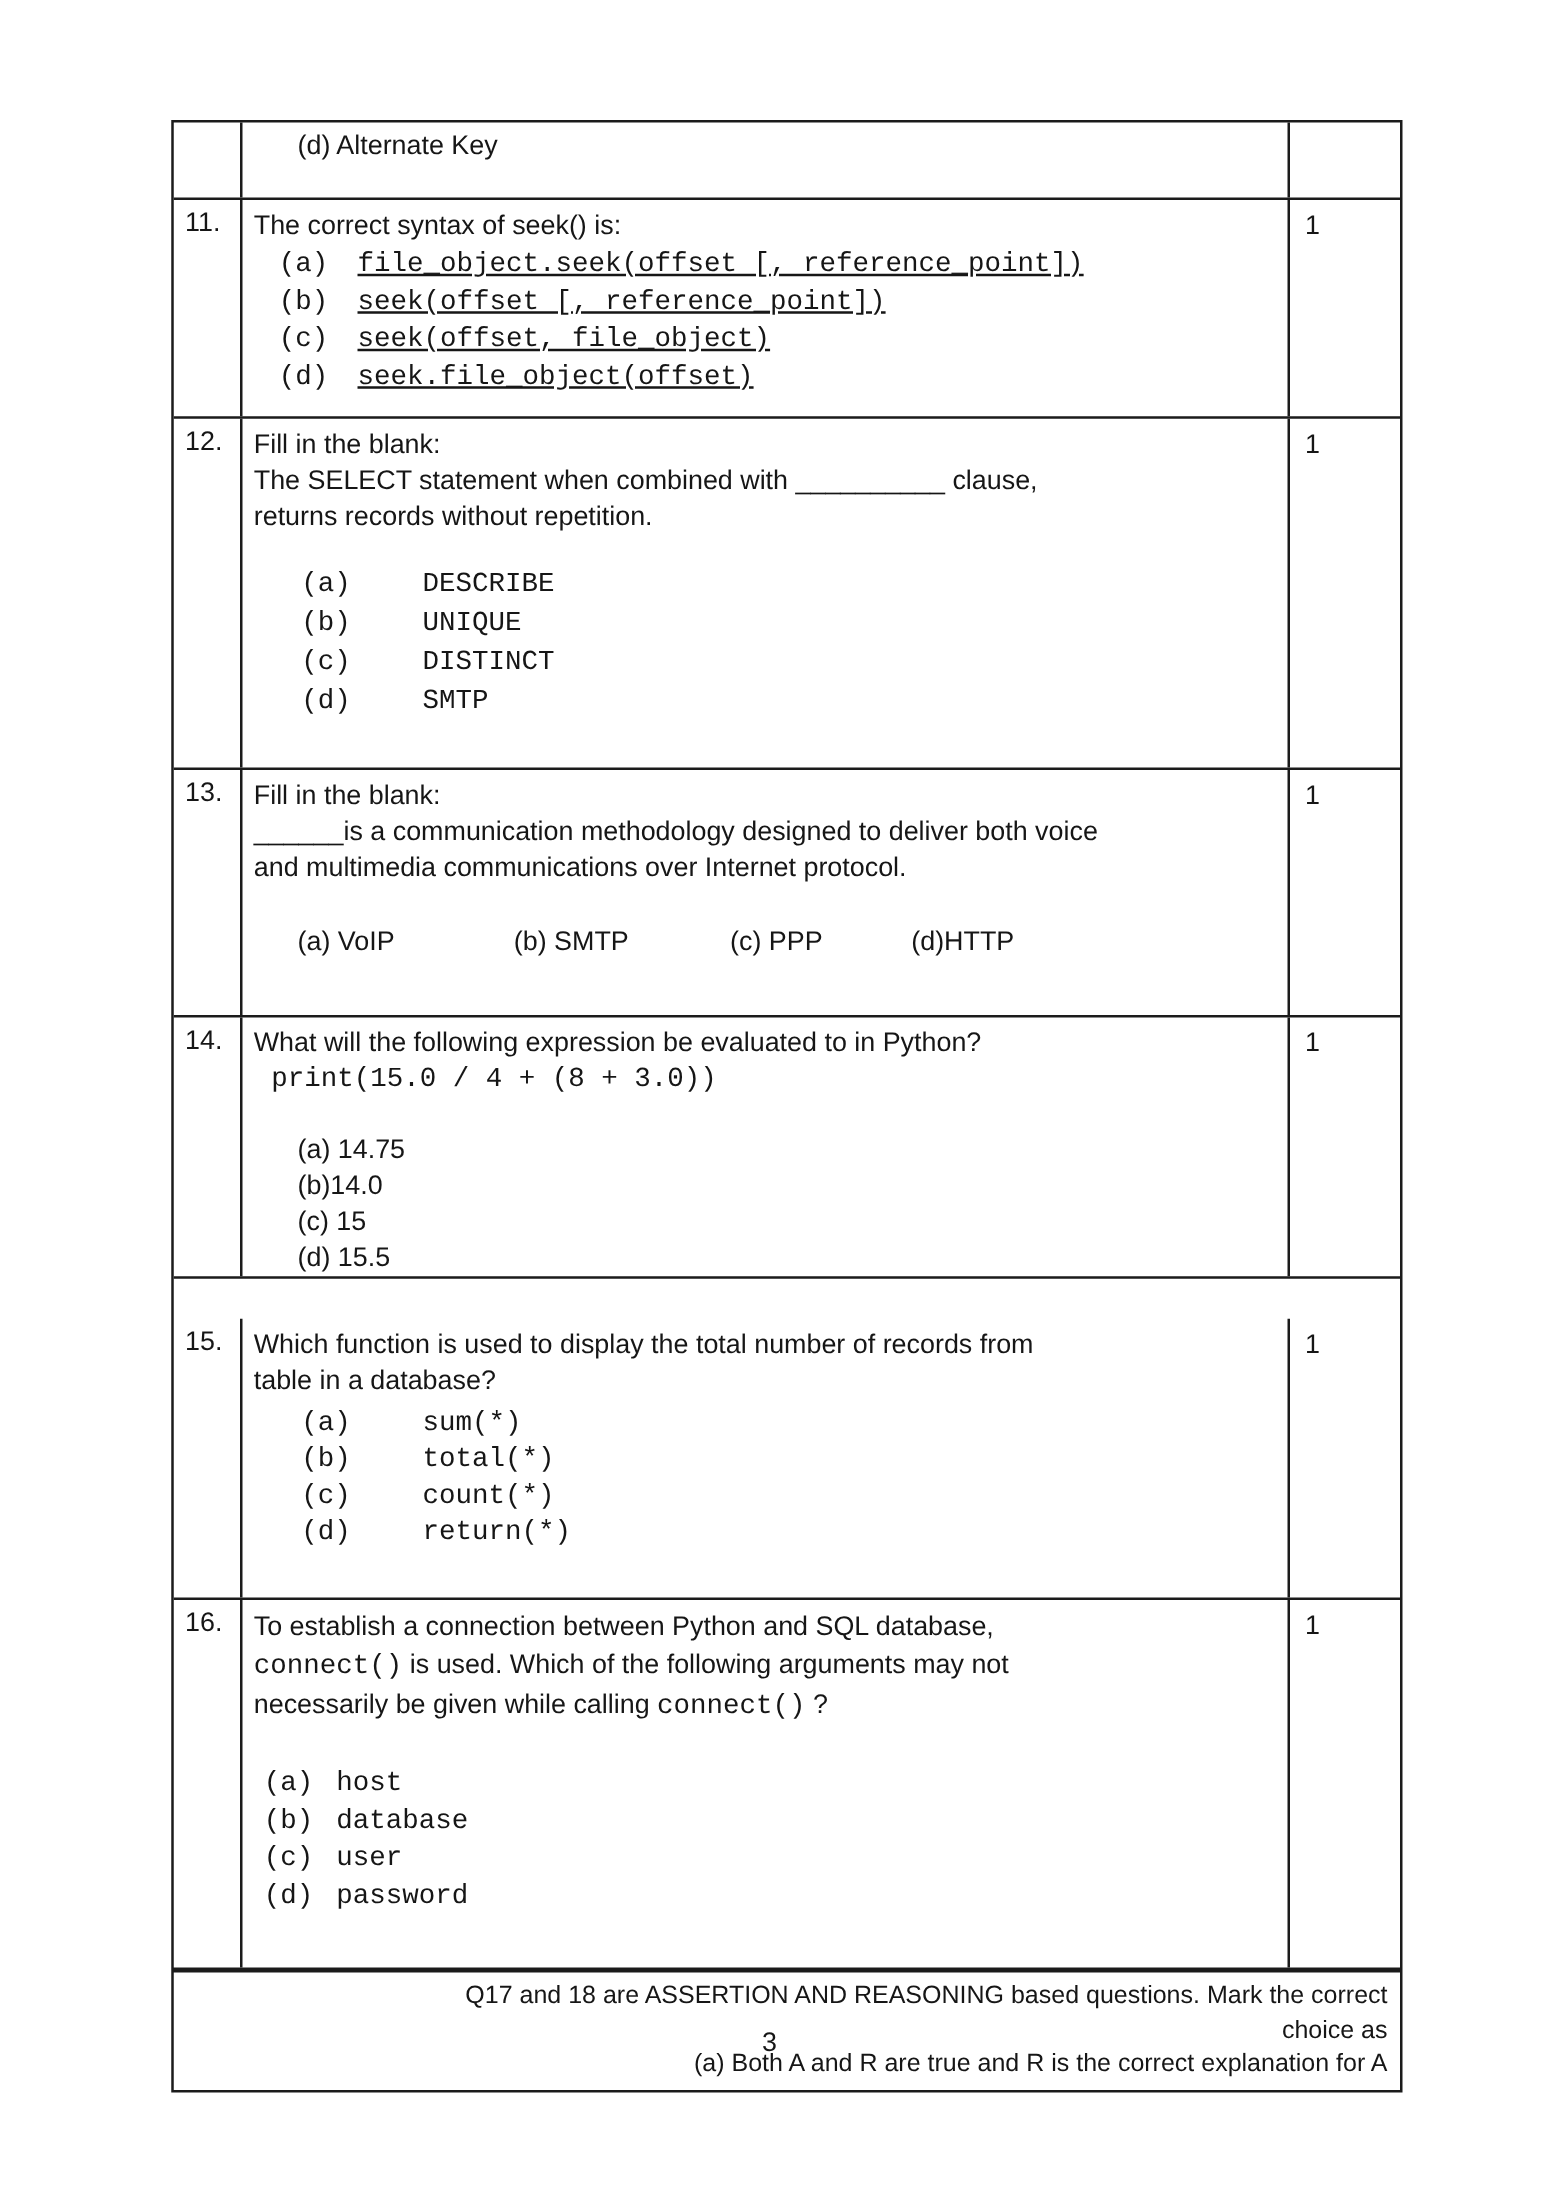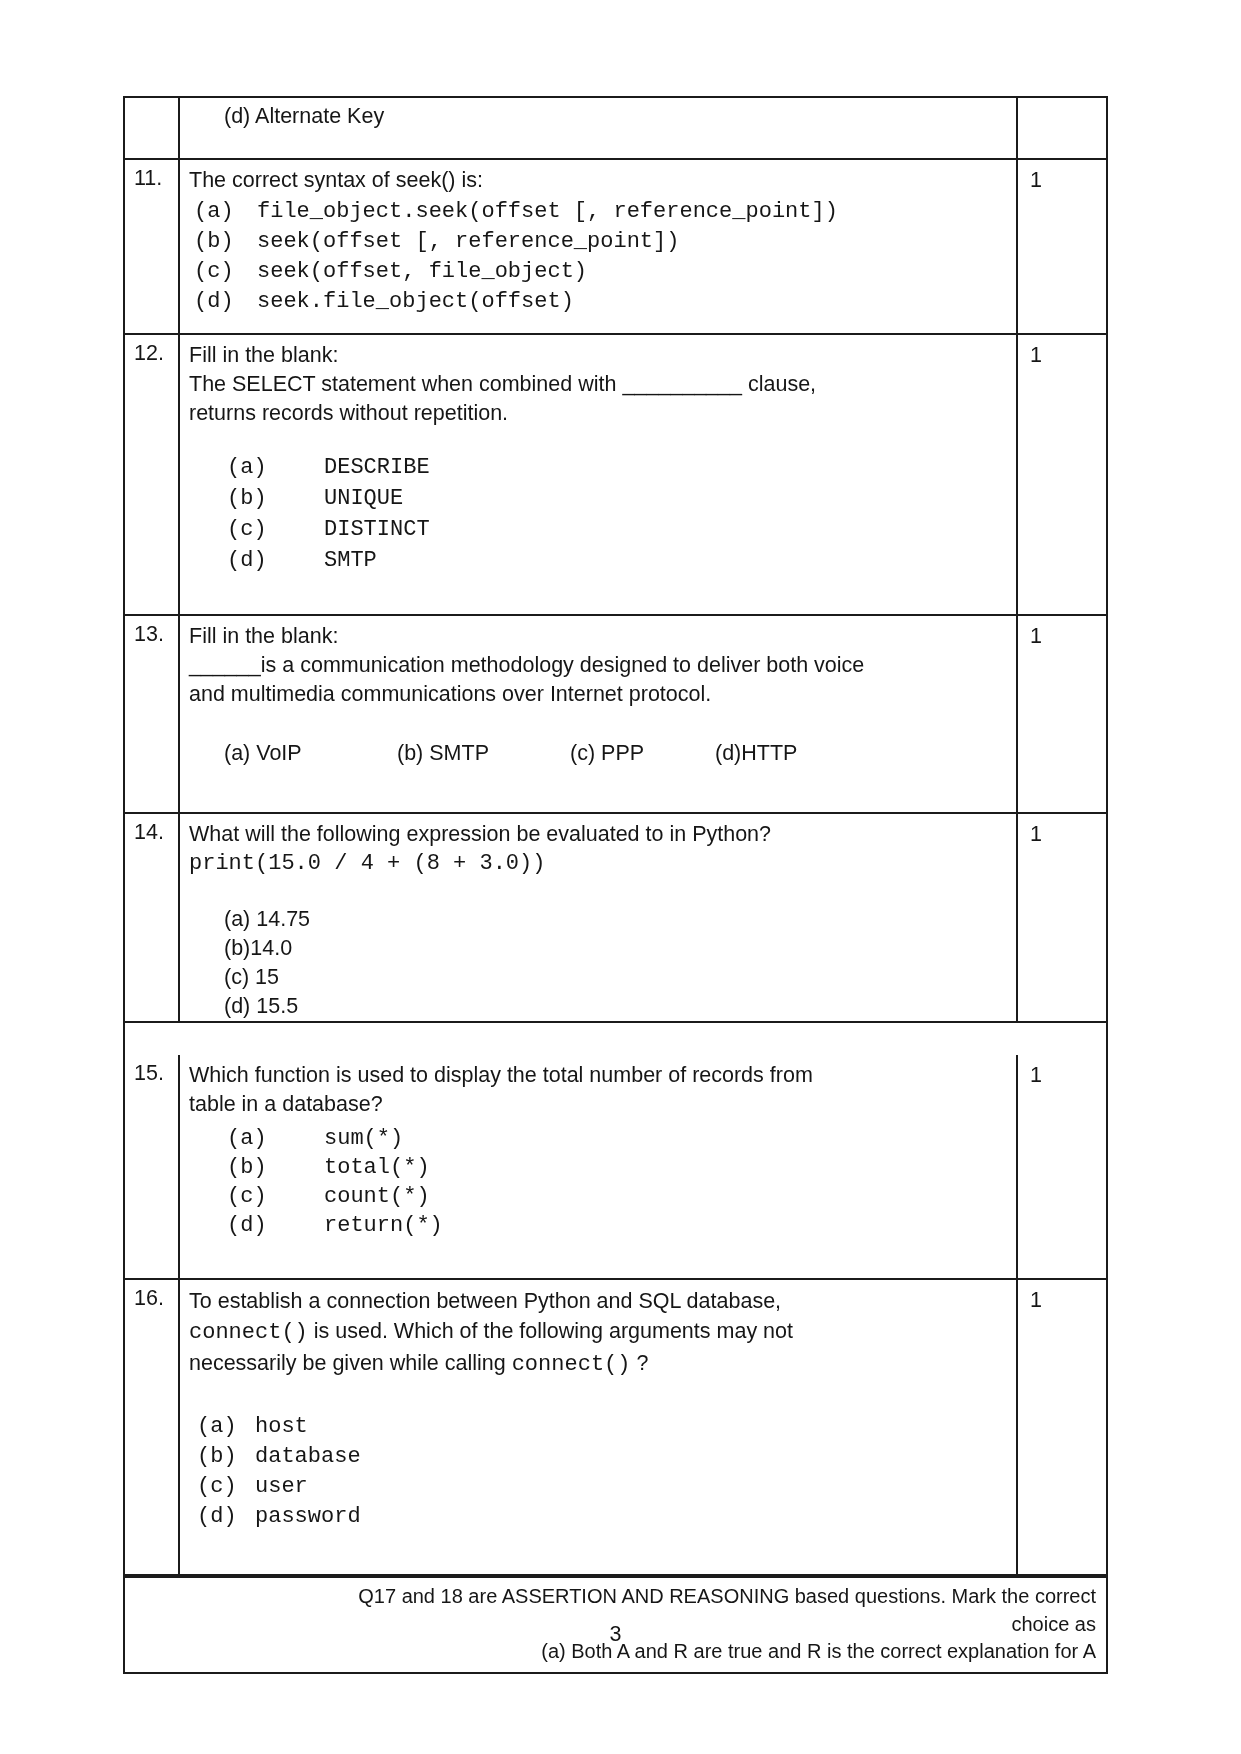--- a/index.html
+++ b/index.html
@@ -11,21 +11,21 @@
     position: relative;
     width: 1241px;
     height: 1754px;
     background: #ffffff;
     color: #161616;
     font-family: "Liberation Sans", "DejaVu Sans", sans-serif;
     overflow: hidden;
   }
   .colwrap {
     position: absolute;
-    left: 123px;
+    left: 137px;
     top: 96px;
     width: 985px;
   }
   .tbl {
     border: 2px solid #1b1b1b;
   }
   .row {
     display: flex;
   }
   .row.bb { border-bottom: 2px solid #1b1b1b; }
@@ -62,39 +62,39 @@
   .r-cont { min-height: 60px; }
   .r-q11  { min-height: 173px; }
   .r-q12  { min-height: 279px; }
   .r-q13  { min-height: 196px; }
   .r-q14  { min-height: 165px; }
   .r-q15  { min-height: 223px; margin-top: 32px; }
   .r-q16  { min-height: 294px; }
 
   .cont-opt { margin-left: 35px; margin-top: -2px; }
 
-  .q11opts { margin-left: 5px; margin-top: 2px; line-height: 30px; }
+  .q11opts { margin-left: 20px; margin-top: 2px; line-height: 30px; text-decoration: underline; }
   .q11opts .olabel { display: inline-block; width: 63px; }
 
   .q12opts { margin-left: 38px; margin-top: 24px; line-height: 31px; }
   .q12opts .olabel { display: inline-block; width: 97px; }
 
   .q15opts { margin-left: 38px; margin-top: 5px; line-height: 29px; }
   .q15opts .olabel { display: inline-block; width: 97px; }
 
   .q16opts { margin-left: 8px; margin-top: 32px; line-height: 30px; }
   .q16opts .olabel { display: inline-block; width: 58px; }
 
   .inline-opts { display: flex; margin-left: 35px; }
   .gap-30 { margin-top: 30px; align-items: flex-end; }
   .gap-26 { margin-top: 26px; flex-direction: column; }
   .io-0, .io-1 { width: 173px; }
   .io-2 { width: 145px; }
 
-  .codeline { margin-left: 0; line-height: 30px; }
+  .codeline { margin-left: 14px; line-height: 30px; }
   .t16 { font-size: 21.5px; line-height: 30px; }
 
   .assert-block {
     border: 2px solid #1b1b1b;
     padding: 5px 10px 6px 8px;
     font-size: 20px;
     line-height: 27.5px;
     text-align: right;
   }
   .assert-indent { padding-left: 37px; }

